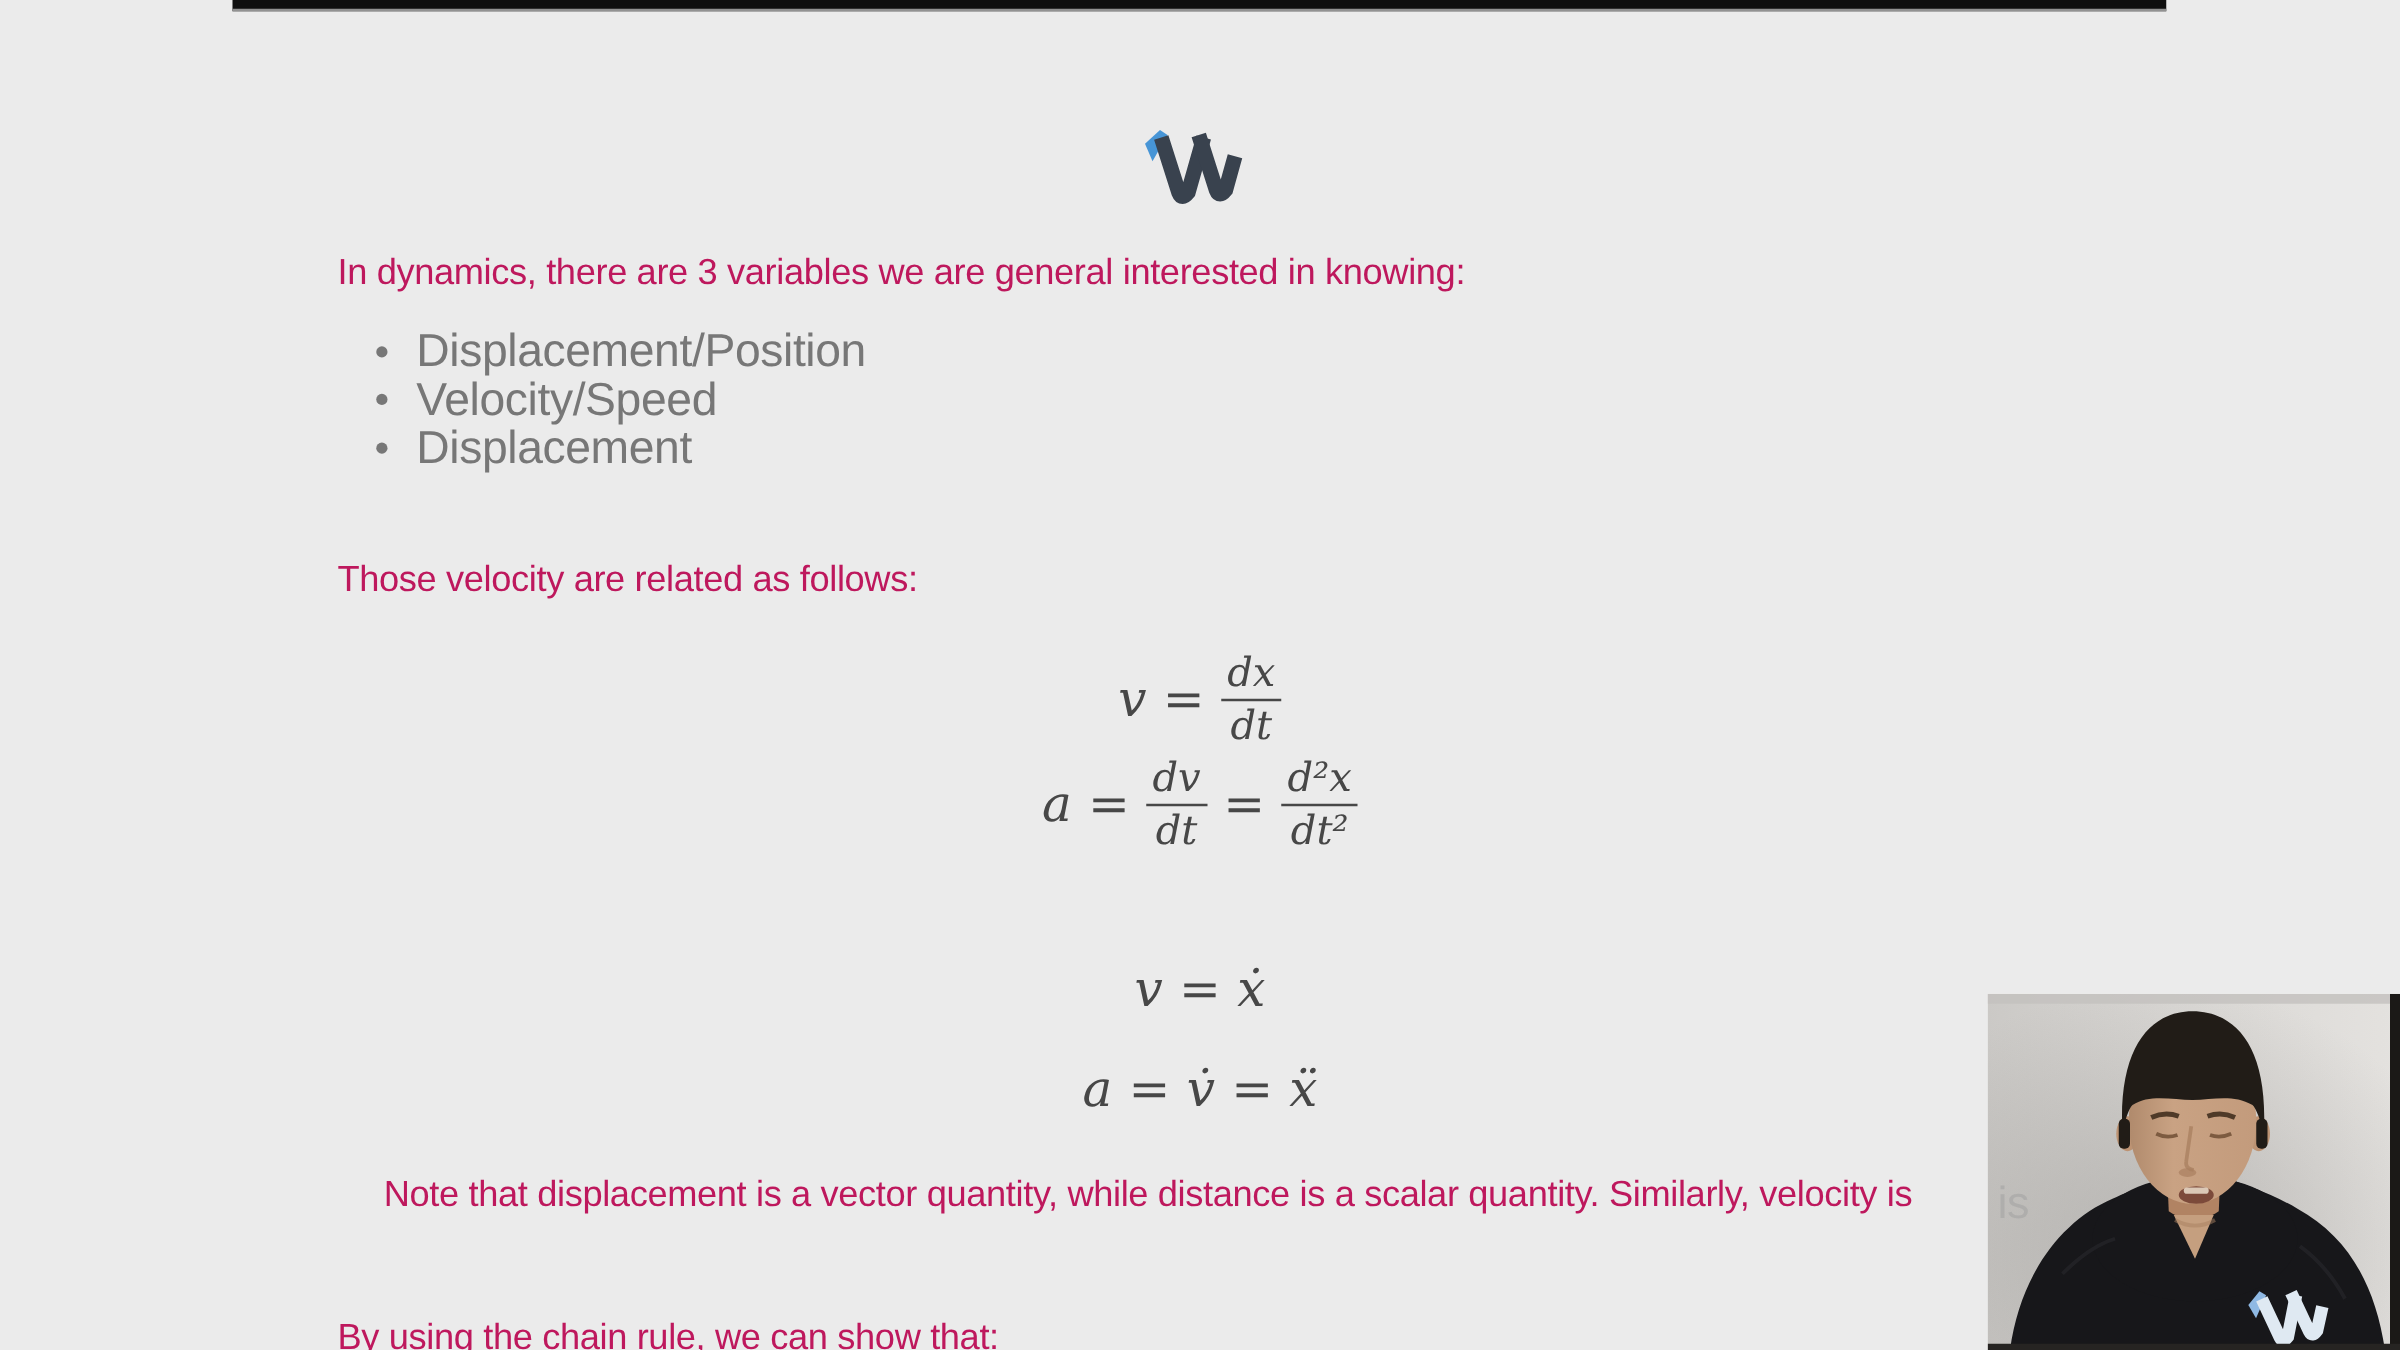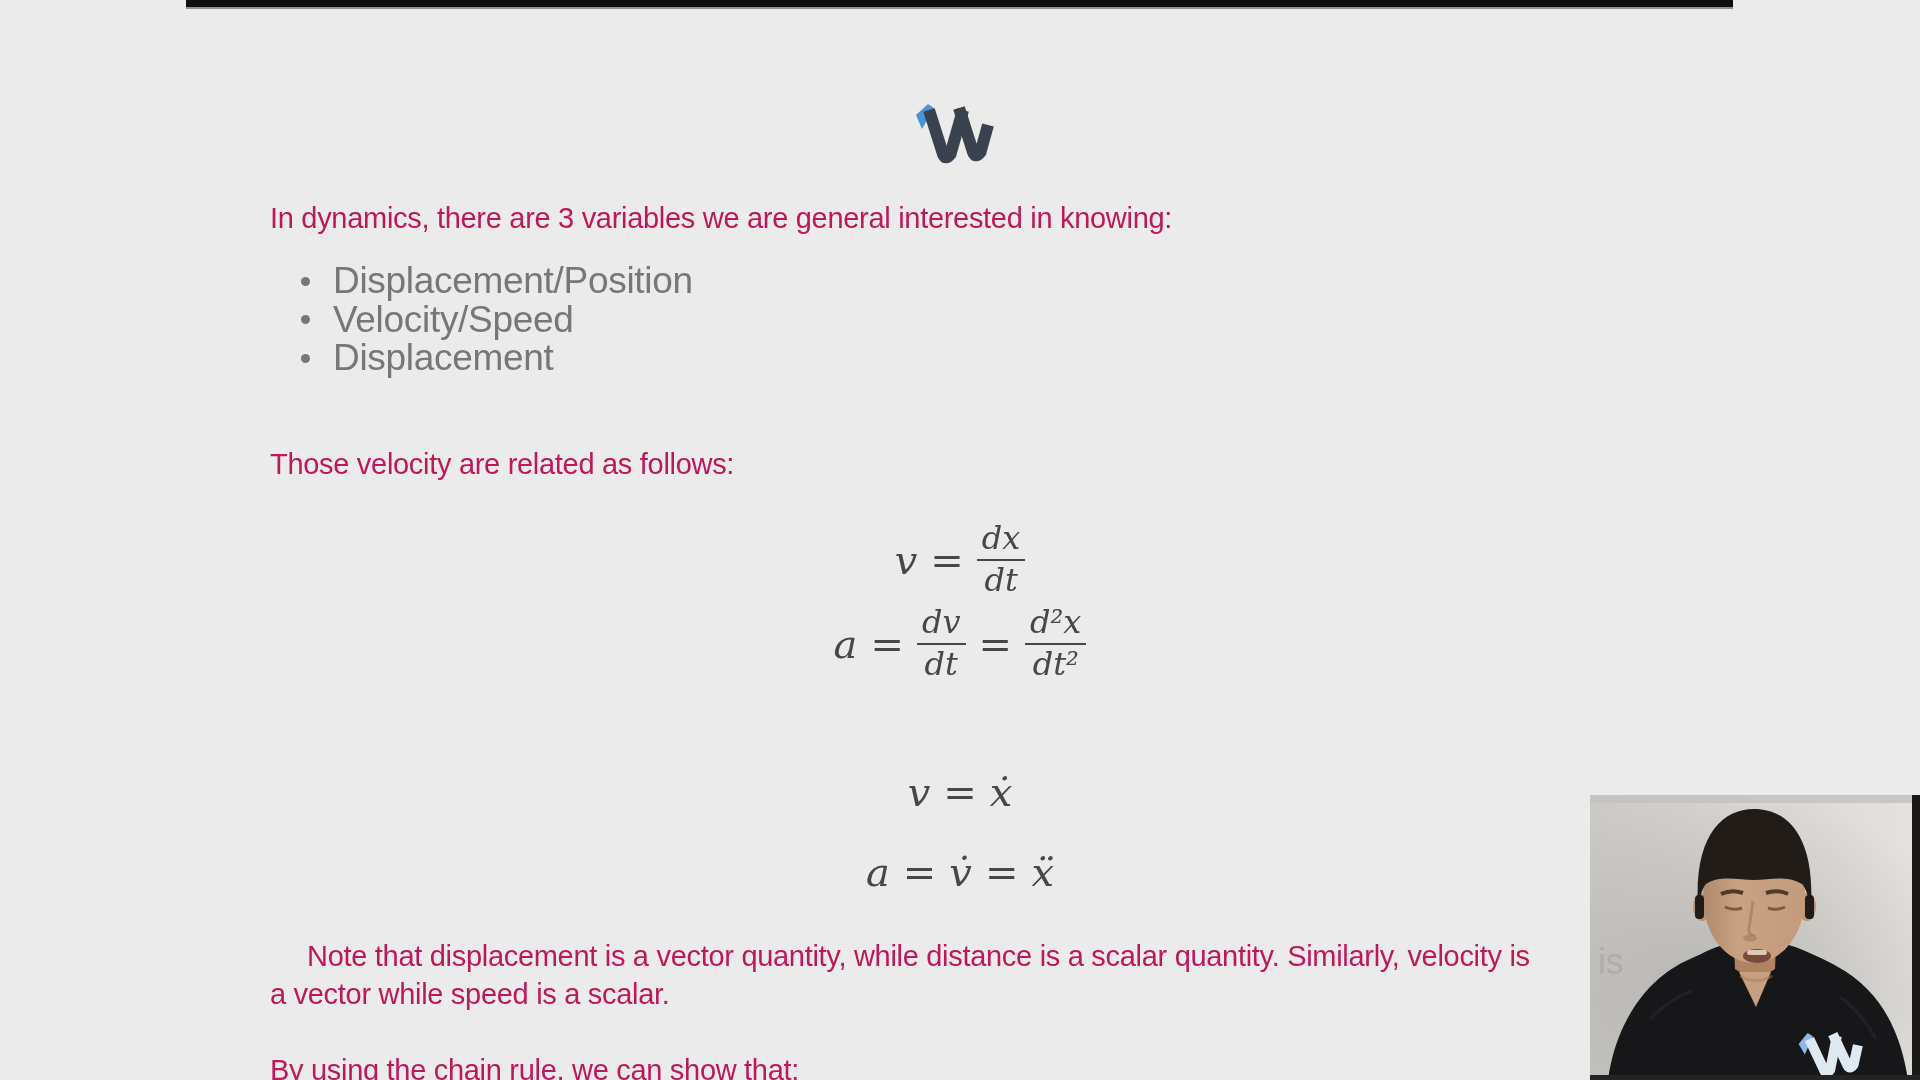--- a/index.html
+++ b/index.html
@@ -108,21 +108,20 @@
 
   <div class="math" style="top:852px;">
     <span>a</span>
     <span>=</span>
     <span>v̇</span>
     <span>=</span>
     <span>ẍ</span>
   </div>
 
   <div class="txt" style="top:940px;margin-left:37px;">Note that displacement is a vector quantity, while distance is a scalar quantity. Similarly, velocity is</div>
-  <div class="txt" style="top:978px;">a vector while speed is a scalar.</div>
 
   <div class="txt" style="top:1054px;">By using the chain rule, we can show that:</div>
 
   <div class="webcam">
     <span class="bleed">is</span>
     <svg width="330" height="285" viewBox="0 0 330 285">
       <defs>
         <linearGradient id="wall" x1="0" y1="0" x2="1" y2="0">
           <stop offset="0" stop-color="#cbc9c6"></stop>
           <stop offset="0.45" stop-color="#d9d7d4"></stop>

